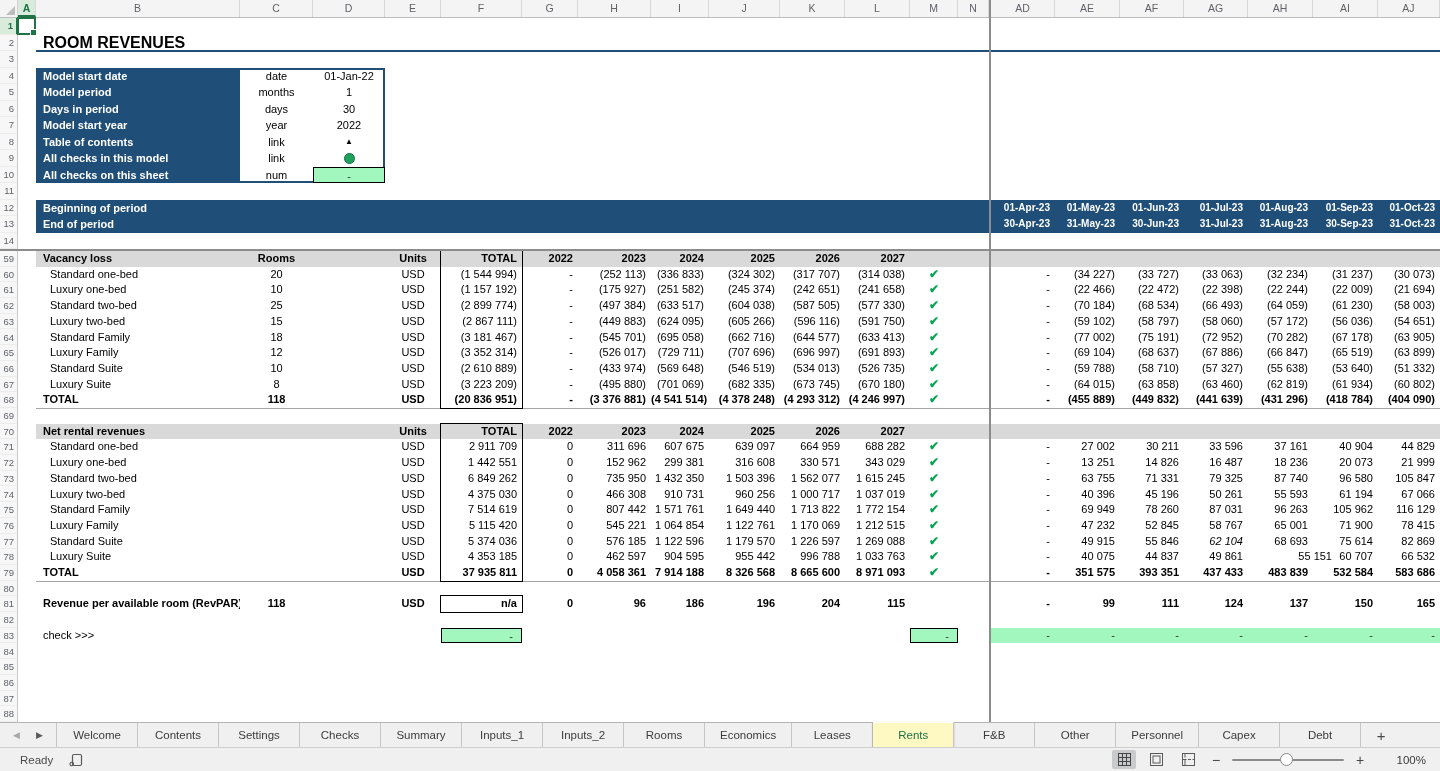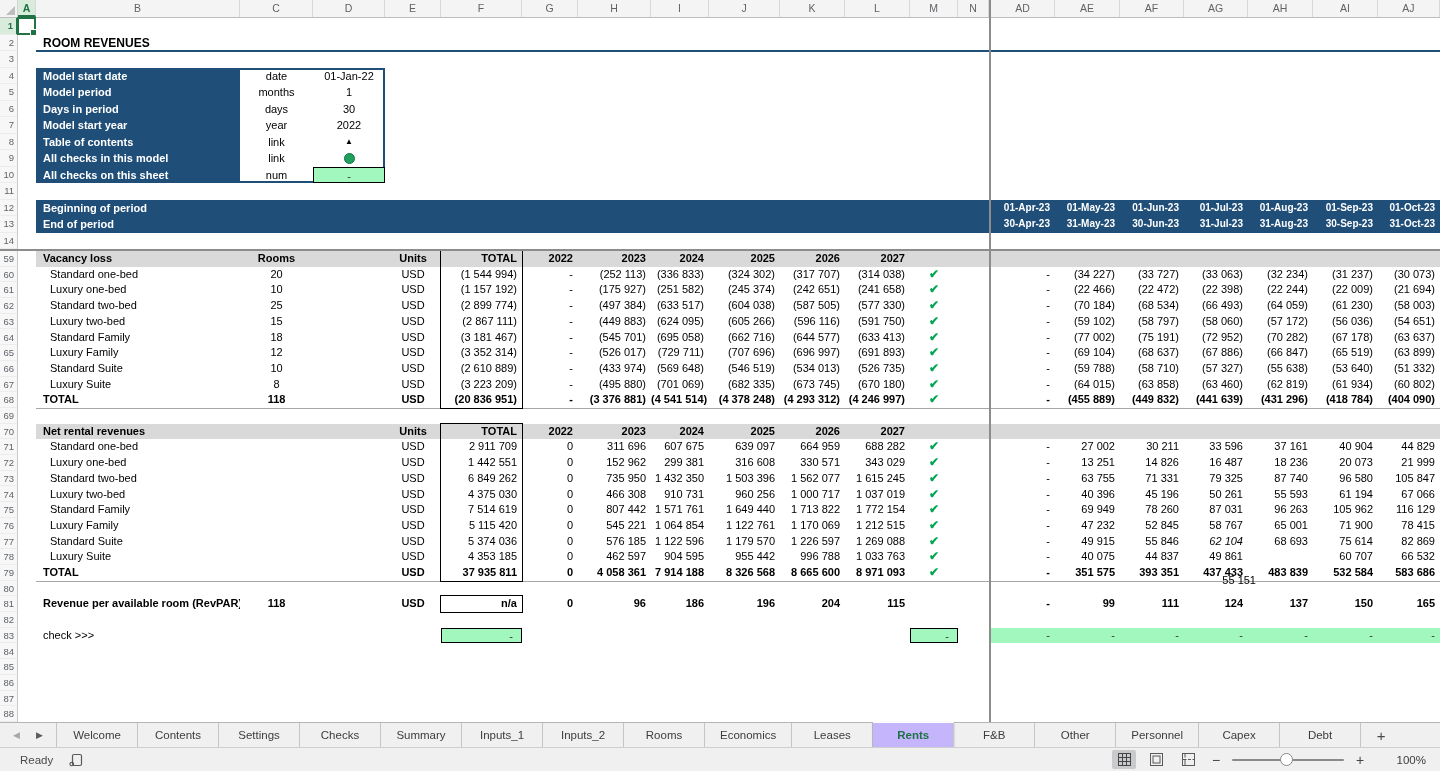--- a/index.html
+++ b/index.html
@@ -55,21 +55,21 @@
   
   .tabbar{position:absolute;left:0;top:722px;width:1440px;height:25px;background:#f0f0f0;
           border-top:1px solid #b5b5b5;box-sizing:border-box;display:flex;align-items:stretch;z-index:10;}
   .navarrows{width:56px;display:flex;align-items:center;justify-content:center;gap:16px;font-size:9px;}
   .nav{color:#5a5a5a;cursor:pointer;}
   .nav.dim{color:#a7a7a7;}
   #tabs{display:flex;align-items:stretch;}
   .tab{padding:0 15px;line-height:24px;font-size:11.5px;color:#3c3c3c;border-right:1px solid #c6c6c6;
        display:flex;align-items:center;min-width:50px;justify-content:center;}
   .tab:first-child{border-left:1px solid #c6c6c6;}
-  .tab.active{background:#c4b5fd;color:#1e7145;font-weight:bold;margin-top:-1px;border-top:1px solid #fff;
+  .tab.active{background:#fef9c3;color:#1e7145;font-weight:normal;margin-top:-1px;border-top:1px solid #fff;
               box-shadow:0 1px 2px rgba(0,0,0,.25);}
   .addtab{width:40px;display:flex;align-items:center;justify-content:center;font-size:15px;color:#4a4a4a;}
 
   
   .statusbar{position:absolute;left:0;top:747px;width:1440px;height:24px;background:#f0f0f1;
              border-top:1px solid #cfcfcf;box-sizing:border-box;display:flex;align-items:center;z-index:10;}
   .ready{margin-left:20px;font-size:11.5px;color:#4a4a4a;}
   .accicon{margin-left:16px;display:flex;align-items:center;}
   .sb-right{margin-left:auto;display:flex;align-items:center;gap:8px;}
   .viewbtn{width:24px;height:19px;display:flex;align-items:center;justify-content:center;border-radius:2px;}
@@ -155,21 +155,21 @@
         <div class="rowhdr" style="top: 594.1px; height: 15.7px; line-height: 15.7px;">82</div>
         <div class="rowhdr" style="top: 609.8px; height: 15.7px; line-height: 15.7px;">83</div>
         <div class="rowhdr" style="top: 625.5px; height: 15.7px; line-height: 15.7px;">84</div>
         <div class="rowhdr" style="top: 641.2px; height: 15.7px; line-height: 15.7px;">85</div>
         <div class="rowhdr" style="top: 656.9px; height: 15.7px; line-height: 15.7px;">86</div>
         <div class="rowhdr" style="top: 672.6px; height: 15.7px; line-height: 15.7px;">87</div>
         <div class="rowhdr" style="top: 688.3px; height: 15.7px; line-height: 15.7px;">88</div>
       </div>
 
     <div id="content">
-      <div class="cell b" style="left:43px;top:34.5px;width:320px;height:16.5px;line-height:16.5px;font-size:12px;">ROOM REVENUES</div>
+      <div class="cell b" style="left:43px;top:34.5px;width:320px;height:16.5px;line-height:16.5px;font-size:16px;">ROOM REVENUES</div>
       <div class="titleline"></div>
       <div class="a1sel">
         <div class="a1handle"></div>
       </div>
     <div class="band navy" style="left: 36px; top: 67.5px; width: 204px; height: 115.5px;"></div>
         <div class="cell al b white" style="left: 36px; top: 67.5px; width: 204px; height: 16.5px; line-height: 16.5px;">Model start date</div>
         <div class="cell ac" style="left: 240px; top: 67.5px; width: 73px; height: 16.5px; line-height: 16.5px;">date</div>
         <div class="cell ac" style="left: 313px; top: 67.5px; width: 72px; height: 16.5px; line-height: 16.5px;">01-Jan-22</div>
         <div class="cell al b white" style="left: 36px; top: 84px; width: 204px; height: 16.5px; line-height: 16.5px;">Model period</div>
         <div class="cell ac" style="left: 240px; top: 84px; width: 73px; height: 16.5px; line-height: 16.5px;">months</div>
@@ -302,21 +302,21 @@
         <div class="cell ar" style="left: 709px; top: 329.5px; width: 71px; height: 15.7px; line-height: 15.7px;">(662 716)</div>
         <div class="cell ar" style="left: 780px; top: 329.5px; width: 65px; height: 15.7px; line-height: 15.7px;">(644 577)</div>
         <div class="cell ar" style="left: 845px; top: 329.5px; width: 65px; height: 15.7px; line-height: 15.7px;">(633 413)</div>
         <div class="cell ac chk" style="left: 910px; top: 329.5px; width: 48px; height: 15.7px; line-height: 15.7px;">✔</div>
         <div class="cell ar" style="left: 991px; top: 329.5px; width: 64px; height: 15.7px; line-height: 15.7px;">-</div>
         <div class="cell ar" style="left: 1055px; top: 329.5px; width: 65px; height: 15.7px; line-height: 15.7px;">(77 002)</div>
         <div class="cell ar" style="left: 1120px; top: 329.5px; width: 64px; height: 15.7px; line-height: 15.7px;">(75 191)</div>
         <div class="cell ar" style="left: 1184px; top: 329.5px; width: 64px; height: 15.7px; line-height: 15.7px;">(72 952)</div>
         <div class="cell ar" style="left: 1248px; top: 329.5px; width: 65px; height: 15.7px; line-height: 15.7px;">(70 282)</div>
         <div class="cell ar" style="left: 1313px; top: 329.5px; width: 65px; height: 15.7px; line-height: 15.7px;">(67 178)</div>
-        <div class="cell ar" style="left: 1378px; top: 329.5px; width: 62px; height: 15.7px; line-height: 15.7px;">(63 637)</div>
+        <div class="cell ar" style="left: 1378px; top: 329.5px; width: 62px; height: 15.7px; line-height: 15.7px;">(63 905)</div>
         <div class="cell ind" style="left: 36px; top: 345.2px; width: 204px; height: 15.7px; line-height: 15.7px;">Luxury Family</div>
         <div class="cell ac" style="left: 240px; top: 345.2px; width: 73px; height: 15.7px; line-height: 15.7px;">12</div>
         <div class="cell ac" style="left: 385px; top: 345.2px; width: 56px; height: 15.7px; line-height: 15.7px;">USD</div>
         <div class="cell ar" style="left: 441px; top: 345.2px; width: 81px; height: 15.7px; line-height: 15.7px;">(3 352 314)</div>
         <div class="cell ar" style="left: 522px; top: 345.2px; width: 56px; height: 15.7px; line-height: 15.7px;">-</div>
         <div class="cell ar" style="left: 578px; top: 345.2px; width: 73px; height: 15.7px; line-height: 15.7px;">(526 017)</div>
         <div class="cell ar" style="left: 651px; top: 345.2px; width: 58px; height: 15.7px; line-height: 15.7px;">(729 711)</div>
         <div class="cell ar" style="left: 709px; top: 345.2px; width: 71px; height: 15.7px; line-height: 15.7px;">(707 696)</div>
         <div class="cell ar" style="left: 780px; top: 345.2px; width: 65px; height: 15.7px; line-height: 15.7px;">(696 997)</div>
         <div class="cell ar" style="left: 845px; top: 345.2px; width: 65px; height: 15.7px; line-height: 15.7px;">(691 893)</div>
@@ -522,21 +522,21 @@
         <div class="cell ar" style="left: 578px; top: 549.3px; width: 73px; height: 15.7px; line-height: 15.7px;">462 597</div>
         <div class="cell ar" style="left: 651px; top: 549.3px; width: 58px; height: 15.7px; line-height: 15.7px;">904 595</div>
         <div class="cell ar" style="left: 709px; top: 549.3px; width: 71px; height: 15.7px; line-height: 15.7px;">955 442</div>
         <div class="cell ar" style="left: 780px; top: 549.3px; width: 65px; height: 15.7px; line-height: 15.7px;">996 788</div>
         <div class="cell ar" style="left: 845px; top: 549.3px; width: 65px; height: 15.7px; line-height: 15.7px;">1 033 763</div>
         <div class="cell ac chk" style="left: 910px; top: 549.3px; width: 48px; height: 15.7px; line-height: 15.7px;">✔</div>
         <div class="cell ar" style="left: 991px; top: 549.3px; width: 64px; height: 15.7px; line-height: 15.7px;">-</div>
         <div class="cell ar" style="left: 1055px; top: 549.3px; width: 65px; height: 15.7px; line-height: 15.7px;">40 075</div>
         <div class="cell ar" style="left: 1120px; top: 549.3px; width: 64px; height: 15.7px; line-height: 15.7px;">44 837</div>
         <div class="cell ar" style="left: 1184px; top: 549.3px; width: 64px; height: 15.7px; line-height: 15.7px;">49 861</div>
-        <div class="cell ar" style="left: 1196px; top: 549.3px; width: 65px; height: 15.7px; line-height: 15.7px; margin-top: 24px;">55 151</div>
+        <div class="cell ar" style="left: 1272px; top: 549.3px; width: 65px; height: 15.7px; line-height: 15.7px;">55 151</div>
         <div class="cell ar" style="left: 1313px; top: 549.3px; width: 65px; height: 15.7px; line-height: 15.7px;">60 707</div>
         <div class="cell ar" style="left: 1378px; top: 549.3px; width: 62px; height: 15.7px; line-height: 15.7px;">66 532</div>
         <div class="cell al b" style="left: 36px; top: 565px; width: 204px; height: 15.7px; line-height: 15.7px;">TOTAL</div>
         <div class="cell ac b" style="left: 385px; top: 565px; width: 56px; height: 15.7px; line-height: 15.7px;">USD</div>
         <div class="cell ar b" style="left: 441px; top: 565px; width: 81px; height: 15.7px; line-height: 15.7px;">37 935 811</div>
         <div class="cell ar b" style="left: 522px; top: 565px; width: 56px; height: 15.7px; line-height: 15.7px;">0</div>
         <div class="cell ar b" style="left: 578px; top: 565px; width: 73px; height: 15.7px; line-height: 15.7px;">4 058 361</div>
         <div class="cell ar b" style="left: 651px; top: 565px; width: 58px; height: 15.7px; line-height: 15.7px;">7 914 188</div>
         <div class="cell ar b" style="left: 709px; top: 565px; width: 71px; height: 15.7px; line-height: 15.7px;">8 326 568</div>
         <div class="cell ar b" style="left: 780px; top: 565px; width: 65px; height: 15.7px; line-height: 15.7px;">8 665 600</div>

